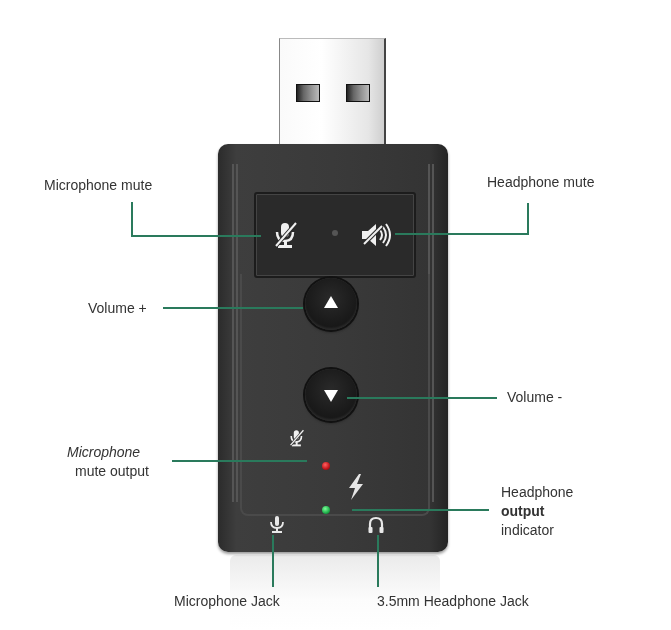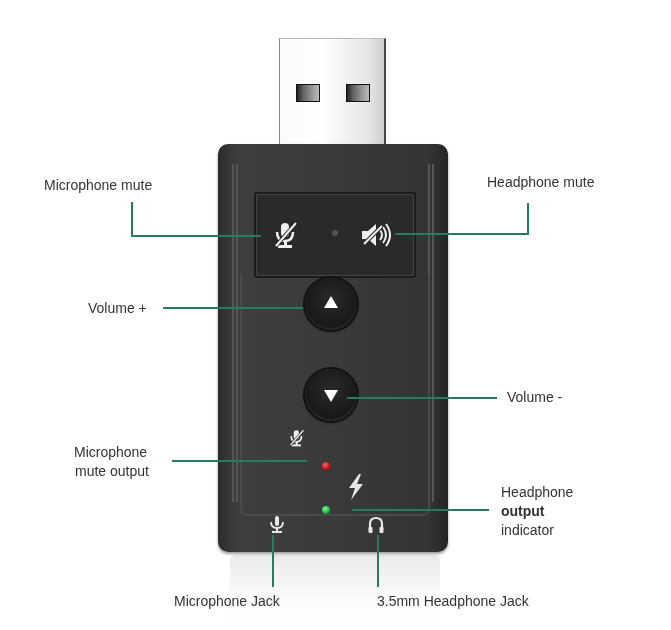--- a/index.html
+++ b/index.html
@@ -122,19 +122,19 @@
 <div class="line" style="left:352px;top:509px;width:137px;height:2px;"></div>
 
 <div class="line" style="left:272px;top:535px;width:2px;height:52px;"></div>
 
 <div class="line" style="left:377px;top:535px;width:2px;height:52px;"></div>
 
 <div class="label" style="left:44px;top:176px;">Microphone mute</div>
 <div class="label" style="left:487px;top:161px;margin-top:12px;">Headphone mute</div>
 <div class="label" style="left:79px;top:299px;margin-left:9px;">Volume +</div>
 <div class="label" style="left:507px;top:388px;text-align:center;">Volume -</div>
-<div class="label" style="left:74px;top:443px;">Microphone</div>
+<div class="label" style="left:67px;top:443px;font-style:italic;">Microphone</div>
 <div class="label" style="left:75px;top:462px;">mute output</div>
 <div class="label" style="left:501px;top:483px;">Headphone</div>
 <div class="label" style="left:501px;top:502px;font-weight:bold;">output</div>
 <div class="label" style="left:501px;top:521px;">indicator</div>
 <div class="label" style="left:174px;top:592px;">Microphone Jack</div>
 <div class="label" style="left:377px;top:592px;">3.5mm Headphone Jack</div>
 
 </body></html>

